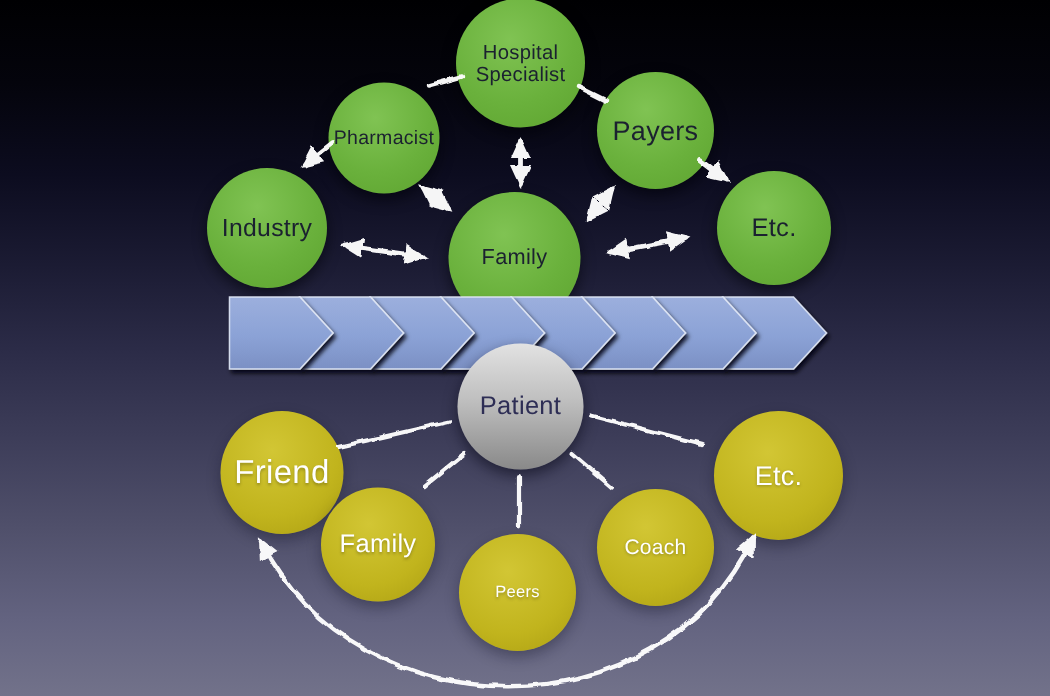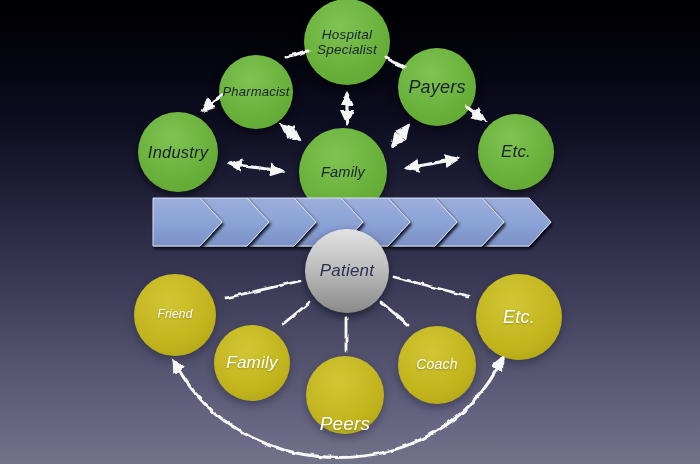--- a/index.html
+++ b/index.html
@@ -11,21 +11,21 @@
       #000002 0%, #04040c 12%, #0c0c1f 25%, #1b1b33 38%,
       #2b2b47 50%, #3d3d59 63%, #50506b 76%, #636380 89%, #72728a 100%);
     font-family:"Liberation Sans", sans-serif;
   }
   .layer{position:absolute;left:0;top:0;width:700px;height:464px;pointer-events:none;}
   .node{
     position:absolute;border-radius:50%;
     display:flex;align-items:center;justify-content:center;
     text-align:center;line-height:1.12;letter-spacing:0.2px;
   }
-  .node span{display:block;font-style:italic;}
+  .node span{display:block;}
   .green{
     background:radial-gradient(circle at 42% 32%, #80c353 0%, #6ab13c 55%, #5da32f 100%);
     color:#1b2130;
     box-shadow:0 4px 9px rgba(0,0,8,0.55);
     z-index:1;
   }
   .yellow{
     background:radial-gradient(circle at 42% 32%, #d2c634 0%, #c1b41d 60%, #ab9e12 100%);
     color:#ffffff;
     text-shadow:0 1px 2px rgba(70,65,15,0.4);
@@ -96,27 +96,27 @@
       </span>
   </div>
   <div class="node green" style="left:478px;top:114px;width:76px;height:76px;font-size:17px;">
     <span>Etc.</span>
   </div>
 
   <div class="node patient" style="left:305px;top:229px;width:84px;height:84px;font-size:17px;text-align:right;">
     <span>Patient</span>
   </div>
 
-  <div class="node yellow" style="left:134px;top:274px;width:82px;height:82px;font-size:12px;">
+  <div class="node yellow" style="left:147px;top:274px;width:82px;height:82px;font-size:22px;">
     <span>Friend</span>
   </div>
   <div class="node yellow" style="left:214px;top:325px;width:76px;height:76px;font-size:17px;">
     <span>Family</span>
   </div>
-  <div class="node yellow" style="left:306px;top:356px;width:78px;height:78px;font-size:19px;align-items:flex-end;">
+  <div class="node yellow" style="left:306px;top:356px;width:78px;height:78px;font-size:11px;">
     <span>Peers</span>
   </div>
   <div class="node yellow" style="left:398px;top:326px;width:78px;height:78px;font-size:14px;">
     <span>Coach</span>
   </div>
   <div class="node yellow" style="left:476px;top:274px;width:86px;height:86px;font-size:18px;">
     <span>Etc.</span>
   </div>
 
   <svg id="arrow-layer" class="layer" viewBox="0 0 700 464">

